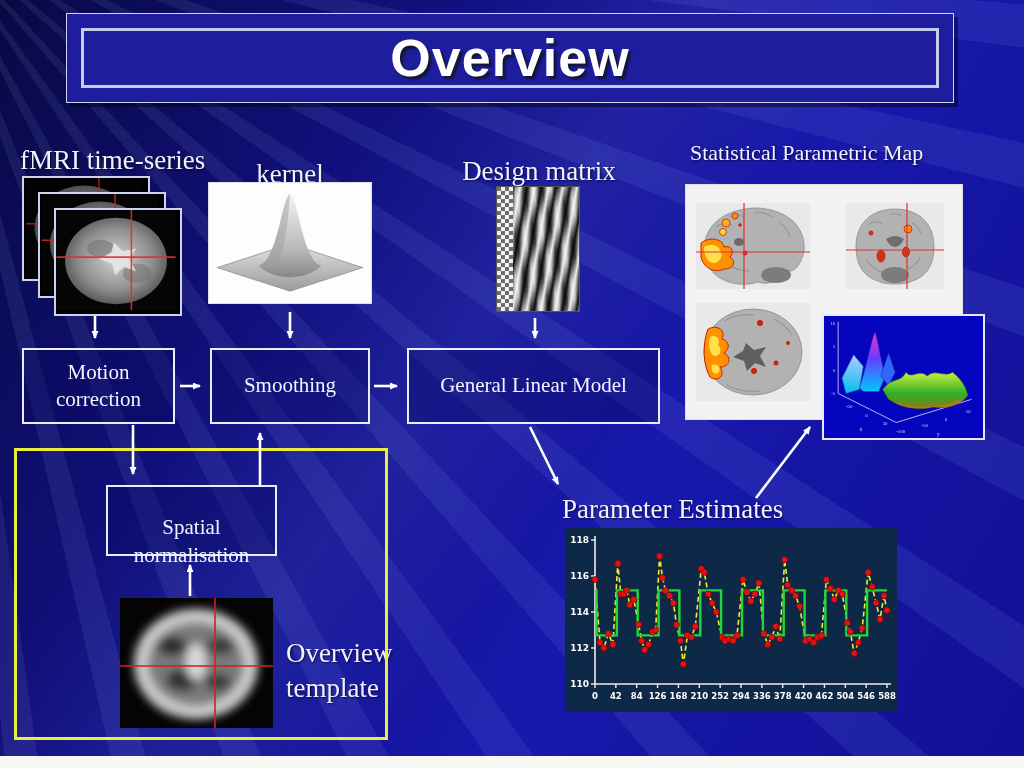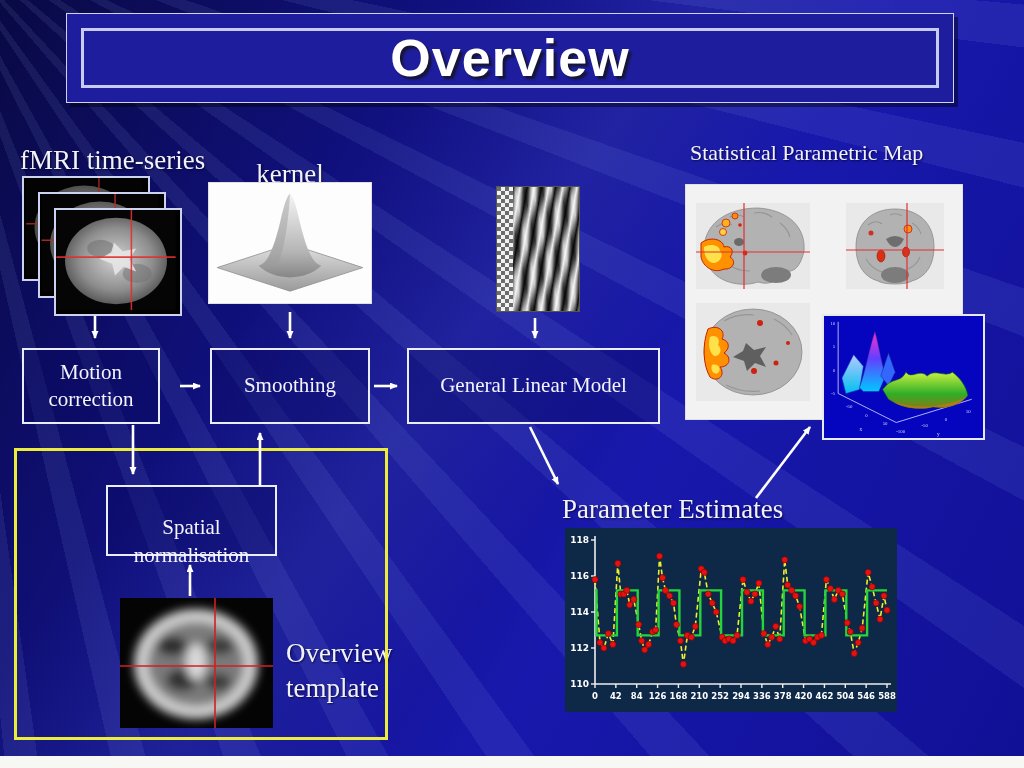--- a/index.html
+++ b/index.html
@@ -94,20 +94,21 @@
   </svg>
 
   <div class="title-box">
     <div class="title-inner">
       <span class="title-text">Overview</span>
     </div>
   </div>
 
   <div class="lbl" style="left:20px;top:145px;">fMRI time-series</div>
   <div class="lbl center" style="left:208px;top:147px;width:164px;">kernel</div>
+  <div class="lbl center" style="left:450px;top:144px;width:178px;">Design matrix</div>
   <div class="lbl" style="left:690px;top:140px;font-size:22px;">Statistical Parametric Map</div>
   <div class="lbl" style="left:562px;top:494px;">Parameter Estimates</div>
   <div class="lbl" style="left:286px;top:636px;width:120px;white-space:normal;line-height:1.3;">Overview template</div>
 
   <div class="frame" style="left:22px;top:176px;width:124px;height:101px;">
     <svg viewBox="0 0 124 104" width="120" height="97">
         <use href="#axialBrain" opacity="0.75"></use>
       </svg>
   </div>
   <div class="frame" style="left:38px;top:192px;width:124px;height:102px;">
@@ -199,21 +200,21 @@
       <text x="60" y="113" font-size="5" fill="#cfd6ff">50</text>
       <text x="36" y="119" font-size="5.5" fill="#cfd6ff">x</text>
       <text x="74" y="121" font-size="5" fill="#cfd6ff">-100</text>
       <text x="100" y="115" font-size="5" fill="#cfd6ff">-50</text>
       <text x="124" y="108" font-size="5" fill="#cfd6ff">0</text>
       <text x="146" y="100" font-size="5" fill="#cfd6ff">50</text>
       <text x="116" y="124" font-size="5.5" fill="#cfd6ff">y</text>
     </svg>
   </div>
 
-  <div class="box" style="left:22px;top:348px;width:138px;height:76px;">
+  <div class="box" style="left:22px;top:348px;width:153px;height:76px;">
     <span style="width:110px;">Motion correction</span>
   </div>
   <div class="box" style="left:210px;top:348px;width:160px;height:76px;font-family:Liberation Serif, serif;">
     <span>Smoothing</span>
   </div>
   <div class="box" style="left:407px;top:348px;width:253px;height:76px;">
     <span>General Linear Model</span>
   </div>
 
   <div class="yellow-frame"></div>

